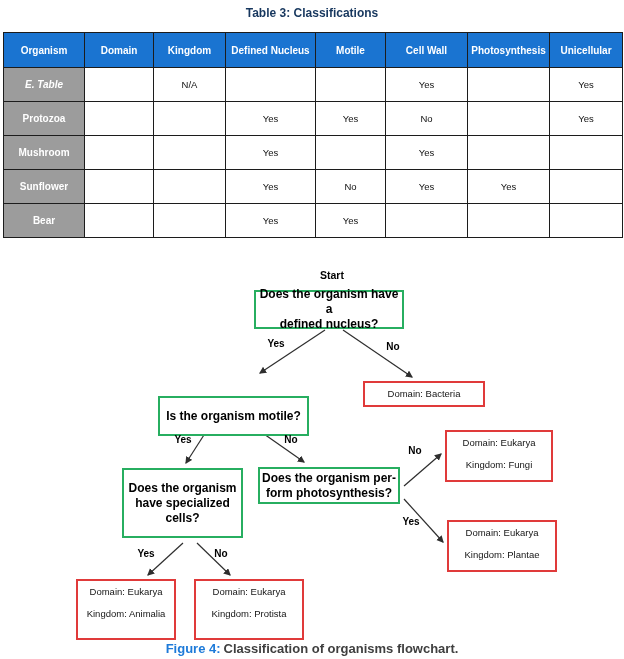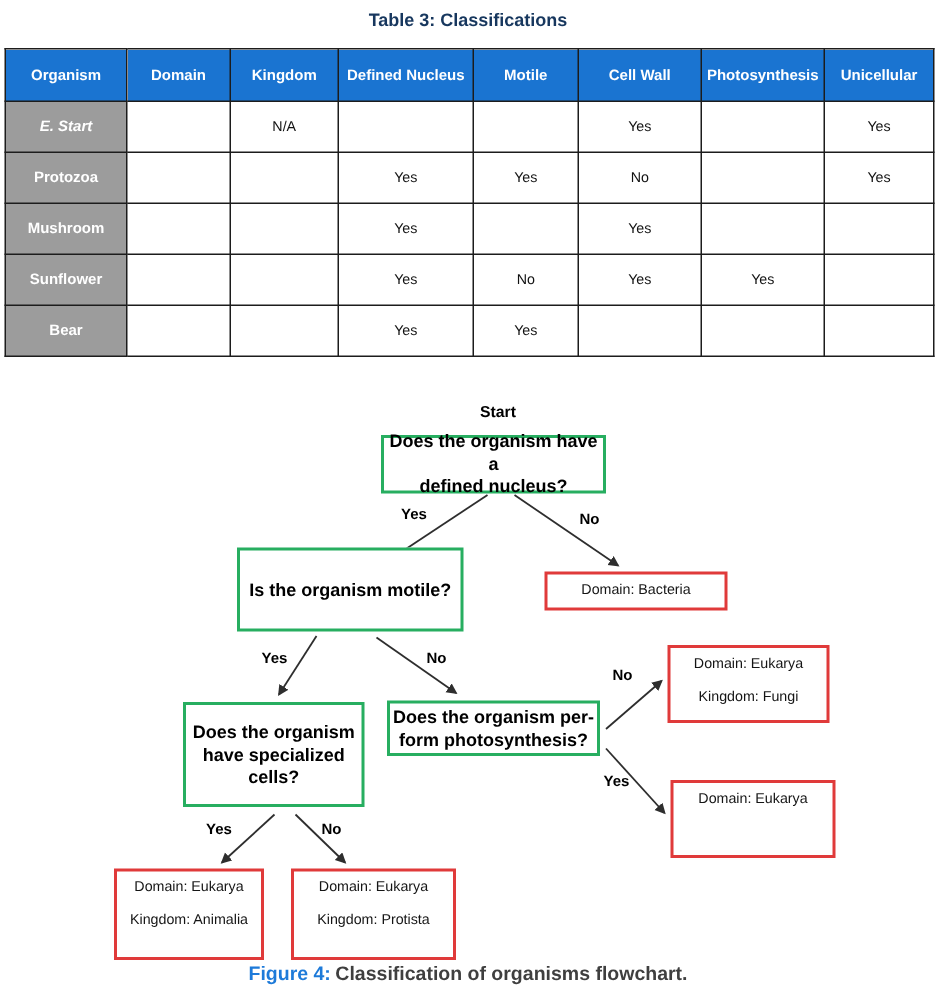--- a/index.html
+++ b/index.html
@@ -58,21 +58,21 @@
       <th>Kingdom</th>
       <th>Defined Nucleus</th>
       <th>Motile</th>
       <th>Cell Wall</th>
       <th>Photosynthesis</th>
       <th>Unicellular</th>
     </tr>
   </thead>
   <tbody>
     <tr>
-      <th class="rowhead-italic">E. Start</th>
+      <th class="rowhead-italic">E. Table</th>
       <td></td>
       <td>N/A</td>
       <td></td>
       <td></td>
       <td>Yes</td>
       <td></td>
       <td>Yes</td>
     </tr>
     <tr>
       <th>Protozoa</th>
@@ -136,21 +136,21 @@
     </g>
   </svg>
 
   <div class="start-label">Start</div>
 
   <div class="qbox" style="left:254px; top:35px; width:150px; height:39px;">
     <span>Does the organism have a</span>
     <span>defined nucleus?</span>
   </div>
 
-  <div class="qbox" style="left:158px; top:110px; width:151px; height:56px;">
+  <div class="qbox" style="left:158px; top:141px; width:151px; height:40px;">
     <span>Is the organism motile?</span>
   </div>
 
   <div class="rbox" style="left:363px; top:126px; width:122px; height:26px;">
     <span>Domain: Bacteria</span>
   </div>
 
   <div class="qbox" style="left:122px; top:213px; width:121px; height:70px;">
     <span>Does the organism</span>
     <span>have specialized</span>
@@ -162,20 +162,21 @@
     <span>form photosynthesis?</span>
   </div>
 
   <div class="rbox" style="left:445px; top:175px; width:108px; height:52px;">
     <span>Domain: Eukarya</span>
     <span>Kingdom: Fungi</span>
   </div>
 
   <div class="rbox" style="left:447px; top:265px; width:110px; height:52px;">
     <span>Domain: Eukarya</span>
+    <span>Kingdom: Plantae</span>
   </div>
 
   <div class="rbox top-align" style="left:76px; top:324px; width:100px; height:61px;">
     <span>Domain: Eukarya</span>
     <span>Kingdom: Animalia</span>
   </div>
 
   <div class="rbox top-align" style="left:194px; top:324px; width:110px; height:61px;">
     <span>Domain: Eukarya</span>
     <span>Kingdom: Protista</span>

